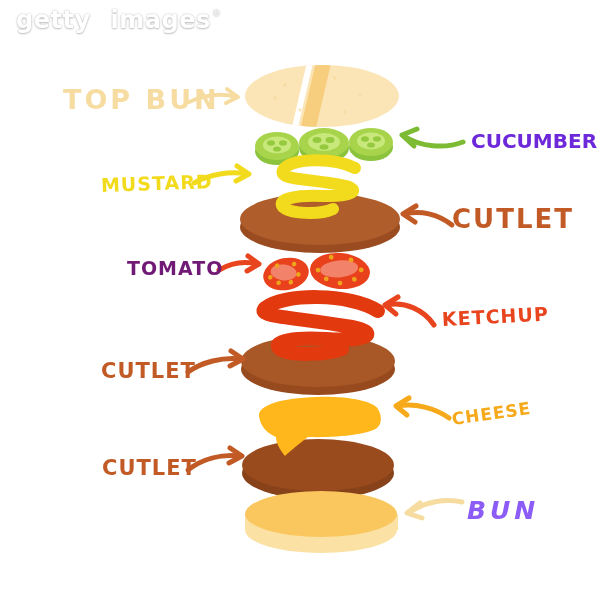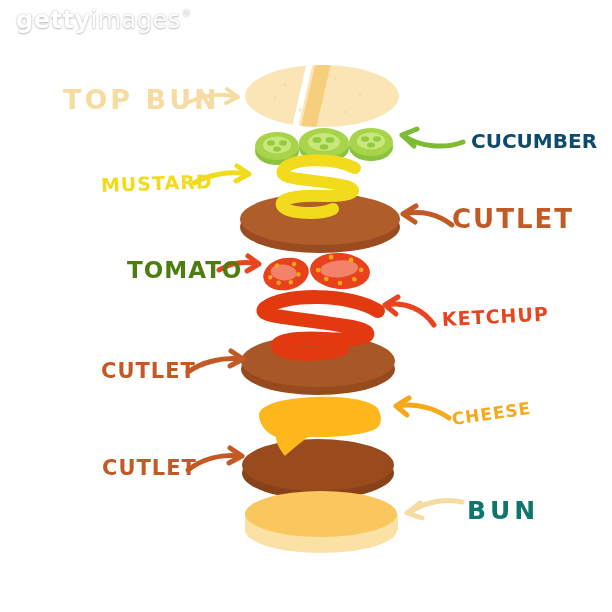--- a/index.html
+++ b/index.html
@@ -5,36 +5,36 @@
   html,body{margin:0;padding:0;}
   body{width:612px;height:612px;background:#ffffff;overflow:hidden;
        font-family:"DejaVu Sans","Liberation Sans",sans-serif;}
   .stage{position:relative;width:612px;height:612px;background:#ffffff;}
   .illustration{position:absolute;left:0;top:0;}
 
   
   .label{position:absolute;font-weight:700;line-height:1;white-space:nowrap;
          letter-spacing:1px;transform-origin:left center;}
   .lbl-topbun {left:63px; top:86px; font-size:27px;color:#F6DCA0;letter-spacing:3px;}
-  .lbl-cucumber{left:471px;top:131px;font-size:20px;color:#0c4a6e;letter-spacing:0px;}
+  .lbl-cucumber{left:471px;top:131px;font-size:20px;color:#6d28d9;letter-spacing:0px;}
   .lbl-mustard {left:101px;top:176px;font-size:19px;color:#F2DB1D;transform:rotate(-2deg);}
   .lbl-cutlet1 {left:452px;top:206px;font-size:26px;color:#C25A26;letter-spacing:2px;}
-  .lbl-tomato  {left:127px;top:259px;font-size:23px;color:#4d7c0f;}
+  .lbl-tomato  {left:127px;top:259px;font-size:19px;color:#701a75;}
   .lbl-ketchup {left:442px;top:310px;font-size:19px;color:#E8441E;transform:rotate(-3deg);}
   .lbl-cutlet2 {left:101px;top:361px;font-size:21px;color:#C25A26;}
   .lbl-cheese  {left:452px;top:411px;font-size:17px;color:#F6A91B;transform:rotate(-8deg);}
   .lbl-cutlet3 {left:102px;top:458px;font-size:21px;color:#C25A26;}
-  .lbl-bun     {left:467px;top:498px;font-size:25px;color:#0f766e;letter-spacing:4px;}
+  .lbl-bun     {left:467px;top:498px;font-size:25px;color:#8b5cf6;letter-spacing:4px;font-style:italic;}
 
   
   .watermark{position:absolute;left:16px;top:6px;font-size:24px;color:#ffffff;
     text-shadow:0 0 1px #bdbdbd, 0 1px 2px rgba(0,0,0,.22), 0 0 3px rgba(0,0,0,.10);
     letter-spacing:.5px;}
   .watermark .wm-bold{font-weight:800;margin-top:8px;}
-  .watermark .wm-light{font-weight:400;}
+  .watermark .wm-light{font-weight:700;margin-left:20px;}
   .watermark .wm-reg{font-size:9px;vertical-align:12px;margin-left:1px;}
 </style>
 </head>
 <body>
 
 <div class="stage">
 
   <svg class="illustration" width="612" height="612" viewBox="0 0 612 612">
     <defs>
       <clipPath id="topBunClip">

